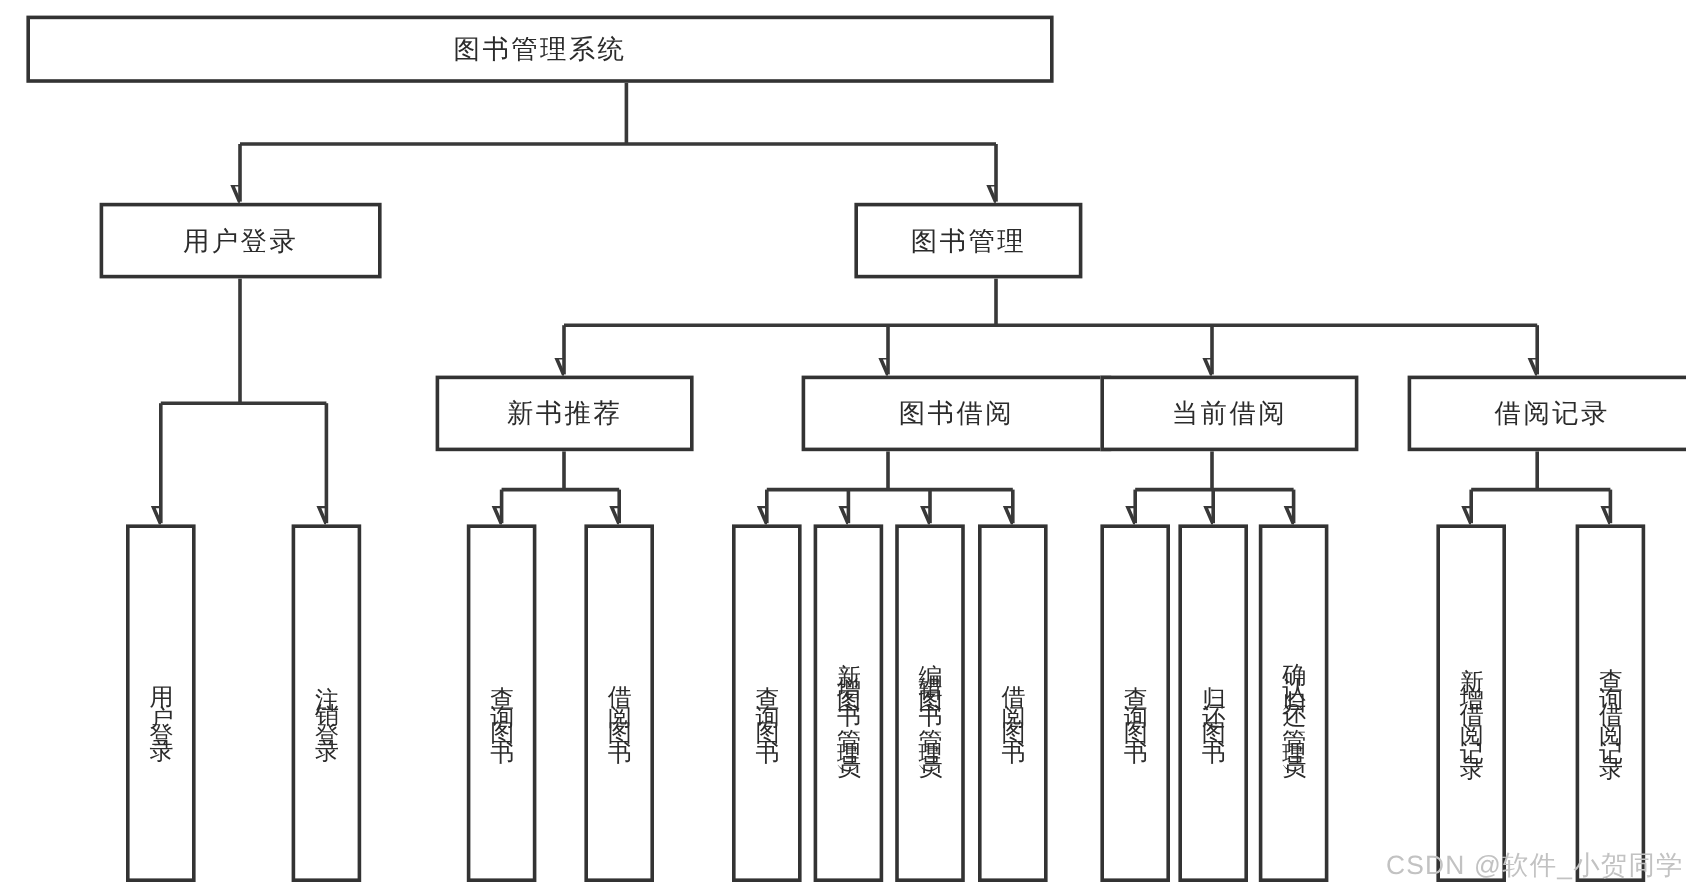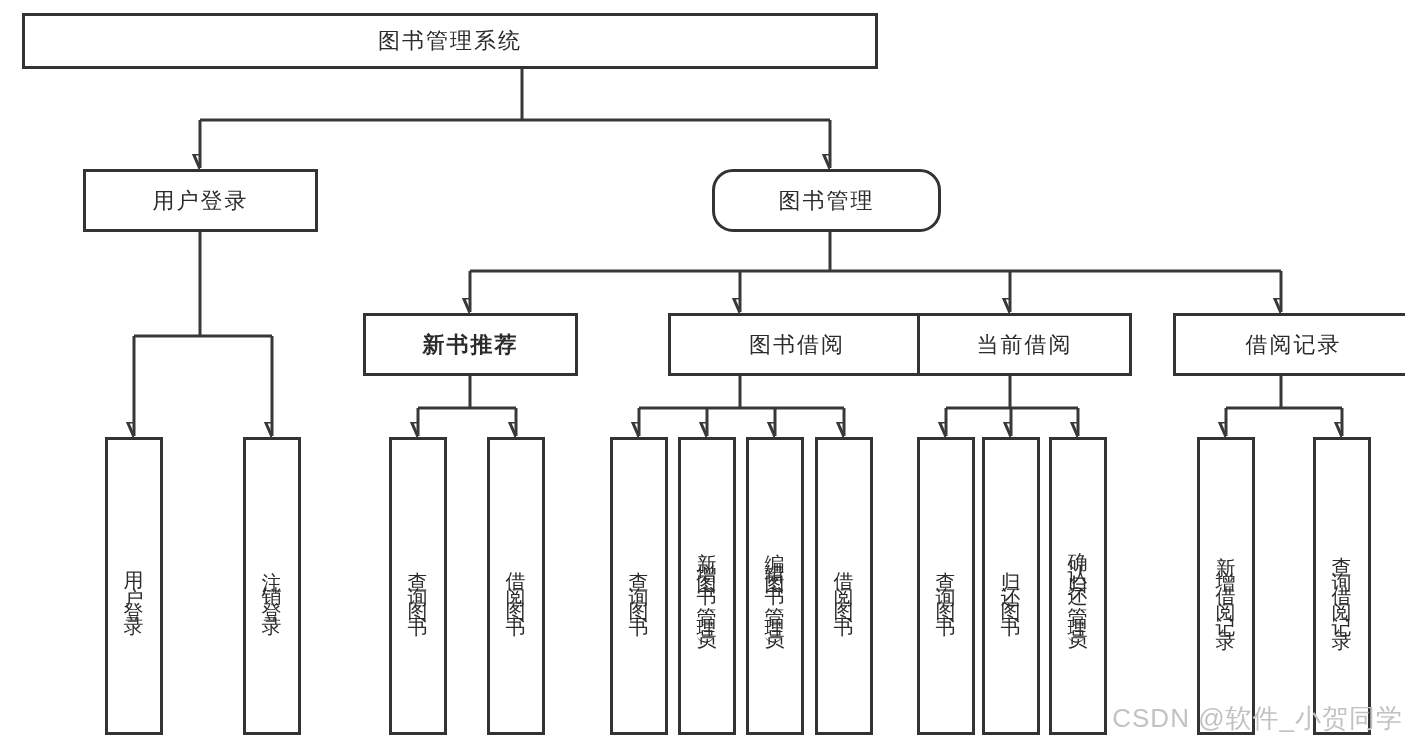--- a/index.html
+++ b/index.html
@@ -50,21 +50,21 @@
     letter-spacing: 15px;
     white-space: nowrap;
   }
   .vbox.long {
     letter-spacing: 11px;
   }
   #watermark {
     position: absolute;
     right: 2px;
     bottom: 11px;
-    font-size: 26px;
+    font-size: 22px;
     letter-spacing: 1px;
     color: #c2c2c2;
     z-index: 5;
     white-space: nowrap;
   }
 </style>
 </head>
 <body>
 
 <div id="canvas">
@@ -120,23 +120,23 @@
     <g>
       <path d="M1281 376 V408 M1226 408 H1342"></path>
       <path d="M1226 408 V436" marker-end="url(#arrowhead)"></path>
       <path d="M1342 408 V436" marker-end="url(#arrowhead)"></path>
     </g>
   </svg>
 
   <div class="node hbox" style="left:22px; top:13px; width:856px; height:56px;">图书管理系统</div>
 
   <div class="node hbox" style="left:83px; top:169px; width:235px; height:63px;">用户登录</div>
-  <div class="node hbox" style="left:712px; top:169px; width:229px; height:63px;border-radius:21px;">图书管理</div>
+  <div class="node hbox" style="left:712px; top:169px; width:190px; height:63px;">图书管理</div>
 
-  <div class="node hbox" style="left:363px; top:313px; width:215px; height:63px;font-weight:bold;">新书推荐</div>
+  <div class="node hbox" style="left:363px; top:313px; width:215px; height:63px;">新书推荐</div>
   <div class="node hbox" style="left:668px; top:313px; width:258px; height:63px;">图书借阅</div>
   <div class="node hbox" style="left:902px; top:313px; width:215px; height:63px;margin-left:15px;">当前借阅</div>
   <div class="node hbox" style="left:1173px; top:313px; width:241px; height:63px;">借阅记录</div>
 
   <div class="node vbox" style="left:105px; top:437px; width:58px; height:298px;">用户登录</div>
   <div class="node vbox" style="left:243px; top:437px; width:58px; height:298px;">注销登录</div>
 
   <div class="node vbox" style="left:389px; top:437px; width:58px; height:298px;">查询图书</div>
   <div class="node vbox" style="left:487px; top:437px; width:58px; height:298px;">借阅图书</div>
 

